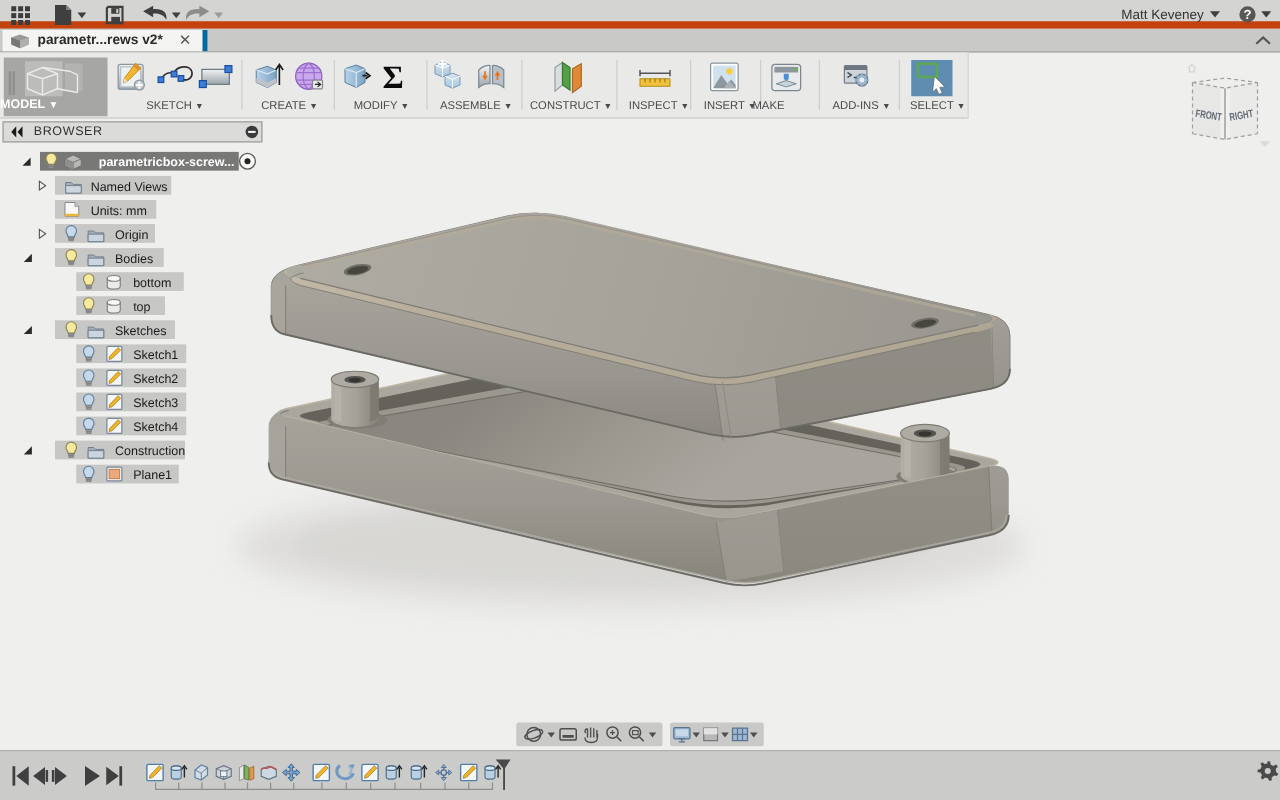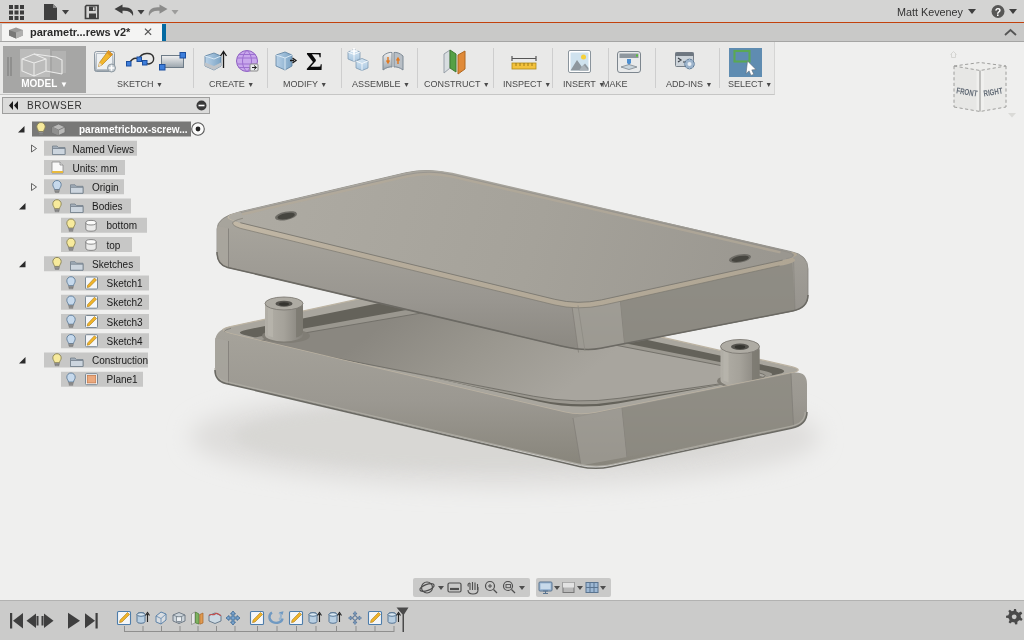--- a/index.html
+++ b/index.html
@@ -1,16 +1,16 @@
 <!DOCTYPE html>
 <html><head><meta charset="utf-8">
 <style>
 html,body{margin:0;padding:0;}
 body{width:1024px;height:640px;overflow:hidden;font-family:"Liberation Sans",sans-serif;position:relative;background:#efefee;}
-#topbar{position:absolute;left:0;top:0;width:1024px;height:23px;background:#d4d4d3;border-bottom:1px solid #c2410c;box-sizing:border-box;}
+#topbar{position:absolute;left:0;top:0;width:1024px;height:23px;background:#d4d4d3;border-bottom:6px solid #c2410c;box-sizing:border-box;}
 #tabbar{position:absolute;left:0;top:23px;width:1024px;height:19px;background:#c9c9c8;border-bottom:1px solid #a5a5a4;box-sizing:border-box;}
 #tab1{position:absolute;left:2px;top:1px;width:160px;height:17px;background:#f4f4f3;border-right:4px solid #0369a1;text-align:center;}
 #tab1 .t{position:absolute;left:28px;top:2px;font-size:11px;font-weight:bold;color:#2a2a2a;}
 #tab1 .x{position:absolute;left:141px;top:1px;font-size:12px;color:#555;}
 #toolbar{position:absolute;left:0;top:42px;width:775px;height:53px;background:#e9e9e8;border-bottom:1px solid #c6c6c5;border-right:1px solid #d5d5d4;box-sizing:border-box;}
 .sep{position:absolute;top:6px;height:40px;width:1px;background:#cecece;}
 .tlabel{position:absolute;top:37px;font-size:9px;color:#4a4a4a;white-space:nowrap;}
 #canvas{position:absolute;left:0;top:95px;width:1024px;height:505px;background:#efefee;}
 #timelinebar{position:absolute;left:0;top:600px;width:1024px;height:40px;background:#cbcbca;border-top:1px solid #b2b2b1;box-sizing:border-box;}
 #browser{position:absolute;left:0;top:0;width:215px;height:400px;}
@@ -72,21 +72,21 @@
 <div style="position:absolute;left:10px;top:15px;width:1.5px;height:19px;background:#8f8f8e;"></div>
 <svg width="56" height="34" style="left:16px;top:5px">
 <rect x="4" y="2" width="30" height="28" fill="#bcbcbb"></rect>
 <rect x="36" y="4" width="14" height="22" fill="#b3b3b2"></rect>
 <g stroke="#ebebea" stroke-width="1.1" fill="none">
 <path d="M18 7 L30 12 L30 24 L18 29 L6 24 L6 12 Z"></path>
 <path d="M6 12 L18 16 L30 12 M18 16 L18 29"></path>
 <path d="M18 7 L40 10 M30 24 L46 27 M40 10 L46 13 L46 27"></path>
 </g>
 </svg>
-<div style="position:absolute;left:0px;top:36px;width:89px;text-align:center;font-size:10px;font-weight:bold;color:#fff;">MODEL <span style="font-size:8px;">▼</span></div>
+<div style="position:absolute;left:0px;top:36px;width:89px;text-align:left;font-size:10px;font-weight:bold;color:#fff;">MODEL <span style="font-size:8px;">▼</span></div>
 <div class="sep" style="left:193px"></div>
 <div class="sep" style="left:267px"></div>
 <div class="sep" style="left:341px"></div>
 <div class="sep" style="left:417px"></div>
 <div class="sep" style="left:493px"></div>
 <div class="sep" style="left:552px"></div>
 <div class="sep" style="left:608px"></div>
 <div class="sep" style="left:655px"></div>
 <div class="sep" style="left:719px"></div>
 <div class="tlabel" style="left:117px">SKETCH <span style="font-size:7px;">▼</span></div>

